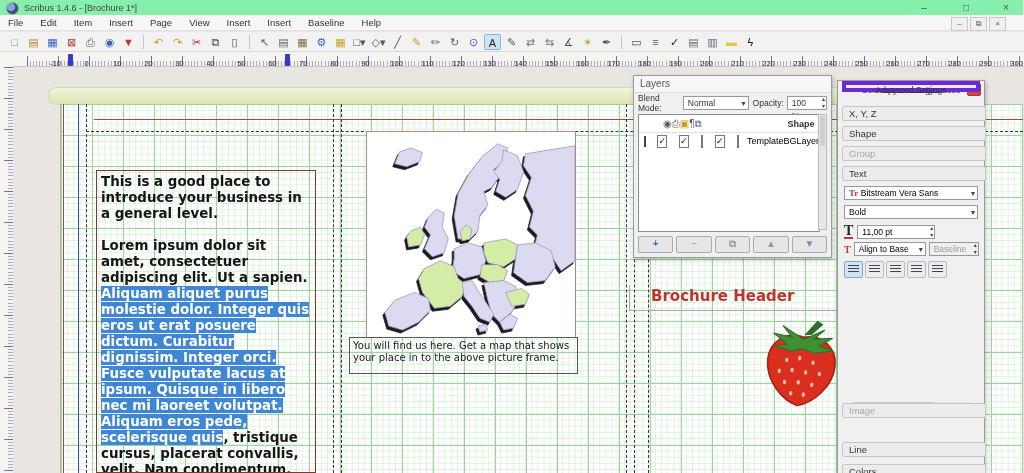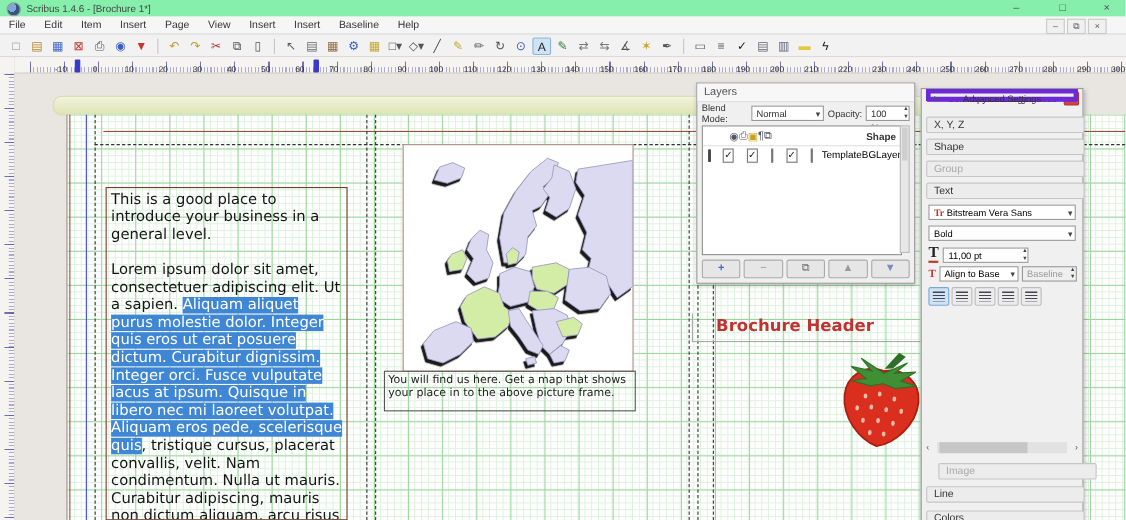--- a/index.html
+++ b/index.html
@@ -54,21 +54,21 @@
        linear-gradient(90deg,#ddf2dd 1px,transparent 1px),
        linear-gradient(#ddf2dd 1px,transparent 1px);
      background-size:31px 31px,31px 31px,6.2px 6.2px,6.2px 6.2px;overflow:hidden;}
   .vguide{position:absolute;top:0;bottom:0;width:0;border-left:1px dashed #333;}
   .hguide{position:absolute;height:0;border-top:1px dashed #333;}
   .vline{position:absolute;top:0;bottom:0;width:1px;}
   .hline{position:absolute;height:1px;}
   #bph{left:38px;top:22px;font-size:16.5px;font-weight:bold;color:#bf3430;font-family:"DejaVu Sans",sans-serif;}
   #brh{left:590px;top:183px;font-size:15px;font-weight:bold;color:#bf3430;font-family:"DejaVu Sans",sans-serif;white-space:nowrap;}
   #textframe{left:35px;top:66px;width:220px;height:303px;border:1px solid #7a3b2e;box-sizing:border-box;
-     padding:3px 4px;font-family:"DejaVu Sans",sans-serif;font-size:13.4px;line-height:16px;font-weight:normal;
+     padding:3px 4px;font-family:"DejaVu Sans",sans-serif;font-size:13.4px;line-height:16px;font-weight:bold;
      color:#151515;overflow:hidden;}
   #textframe .sel{background:#3f87d4;color:#fff;}
   #mapframe{left:305px;top:27px;width:210px;height:207px;background:#fff;border:1px solid #b08a80;box-sizing:border-box;}
   #capframe{left:288px;top:233px;width:229px;height:37px;border:1px solid #555;box-sizing:border-box;
      padding:2px 3px;font-family:"DejaVu Sans",sans-serif;font-size:10px;line-height:12px;color:#222;}
   #hdrline-h{left:568px;top:206px;width:280px;height:1px;background:#a9a9a9;}
   #hdrline-v{left:568px;top:181px;width:1px;height:26px;background:#a9a9a9;}
   #strawberry{left:693px;top:210px;width:95px;height:95px;}
 
   
@@ -399,19 +399,19 @@
         </div>
         </div>
 
       <div class="hscroll">
         <span class="ar" style="left:0;">‹</span>
           <div class="tr"></div>
           <div class="th"></div>
           <span class="ar" style="right:0;">›</span>
       </div>
 
-      <div class="pbtn" style="top:340px;margin-left:11px;" data-disabled="true">Image</div>
+      <div class="pbtn" style="top:322px;" data-disabled="true">Image</div>
       <div class="pbtn" style="top:361px;">Line</div>
       <div class="pbtn" style="top:383px;">Colors</div>
     </div>
 
   </div>
 </div>
 
 </body></html>

